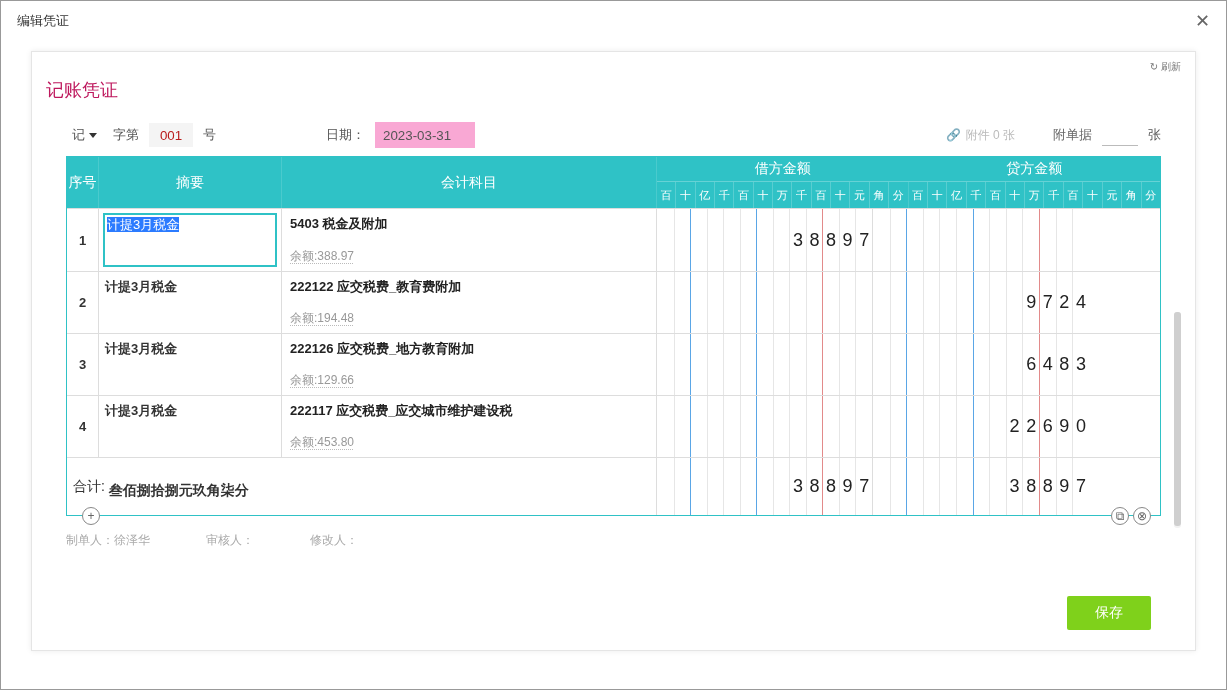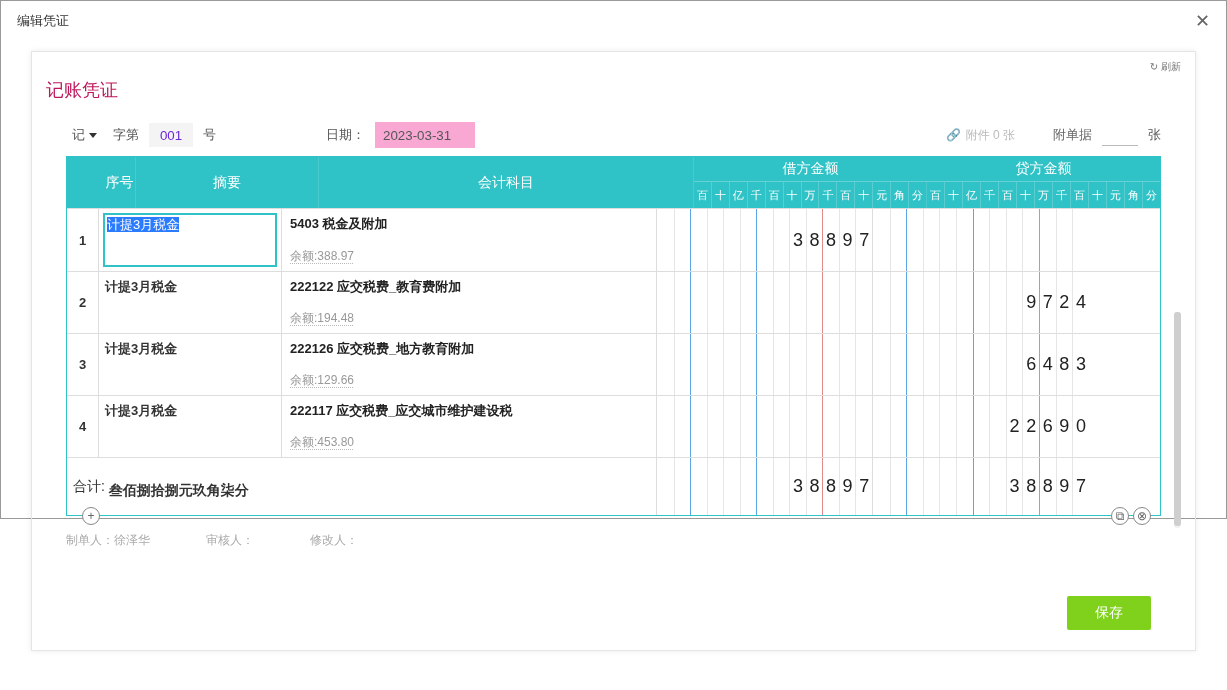--- a/index.html
+++ b/index.html
@@ -8,21 +8,21 @@
     font-family: "Microsoft YaHei", Arial, sans-serif;
     font-size: 13px;
     color: #333;
     background: #fff;
     width: 1227px; height: 690px;
     overflow: hidden;
   }
 
   .modal {
     position: relative;
-    width: 1227px; height: 519px;
+    width: 1227px; height: 690px;
     border: 1px solid #999;
   }
   .modal-header {
     height: 40px;
     display: flex;
     align-items: center;
     justify-content: space-between;
     padding: 0 16px;
     font-size: 13px;
     color: #333;
@@ -53,38 +53,38 @@
     display: flex;
     align-items: center;
     height: 42px;
     gap: 10px;
     color: #555;
   }
   .sel { display: inline-flex; align-items: center; gap: 4px; padding: 4px 6px; cursor: pointer; }
   .tri-down { width: 0; height: 0; border-left: 4px solid transparent; border-right: 4px solid transparent; border-top: 5px solid #333; }
   .num-input {
     width: 44px; height: 24px; background: #f4f4f4; border: none;
-    text-align: center; color: #6d28d9;
+    text-align: center; color: #b91c1c;
   }
   .date-input {
     width: 100px; height: 26px; background: #f9a8d4; border: none;
     padding: 0 8px; color: #555;
   }
   .spacer { flex: 1; }
   .attach { color: #bbb; font-size: 12px; display: inline-flex; align-items: center; gap: 4px; cursor: pointer; }
   .attach-label { color: #666; }
   .attach-count {
     width: 36px; height: 22px; border-bottom: 1px solid #bbb; display: inline-block;
   }
 
   
   .vtable { border: 1px solid #2fc2c6; }
   .vhead { display: flex; flex-direction: column; }
   .vhead-row1 { display: flex; background: #2fc2c6; color: #fff; font-size: 14px; }
-  .vh-seq { width: 32px; border-right: 1px solid #fff2; display:flex; align-items:center; justify-content:center; height:51px;margin-left:37px;}
+  .vh-seq { width: 32px; border-right: 1px solid #fff2; display:flex; align-items:center; justify-content:center; height:51px;}
   .vh-summary { width: 183px; border-right: 1px solid #fff2; display:flex; align-items:center; justify-content:center; height:51px;}
   .vh-subject { width: 375px; border-right: 1px solid #fff2; display:flex; align-items:center; justify-content:center; height:51px;}
   .vh-amount { flex: 1; display:flex; flex-direction:column; }
   .vh-amount-title { height:25px; display:flex; align-items:center; justify-content:center; border-bottom:1px solid #fff4;}
   .vh-digits-row { height:26px; display:flex; border-right:1px solid #fff2;}
   .vh-amount + .vh-amount .vh-digits-row { border-right: none; }
 
   .digit-head {
     flex:1; display:flex; align-items:center; justify-content:center;
     font-size: 11px; color:#fff; border-left:1px solid #fff3;

